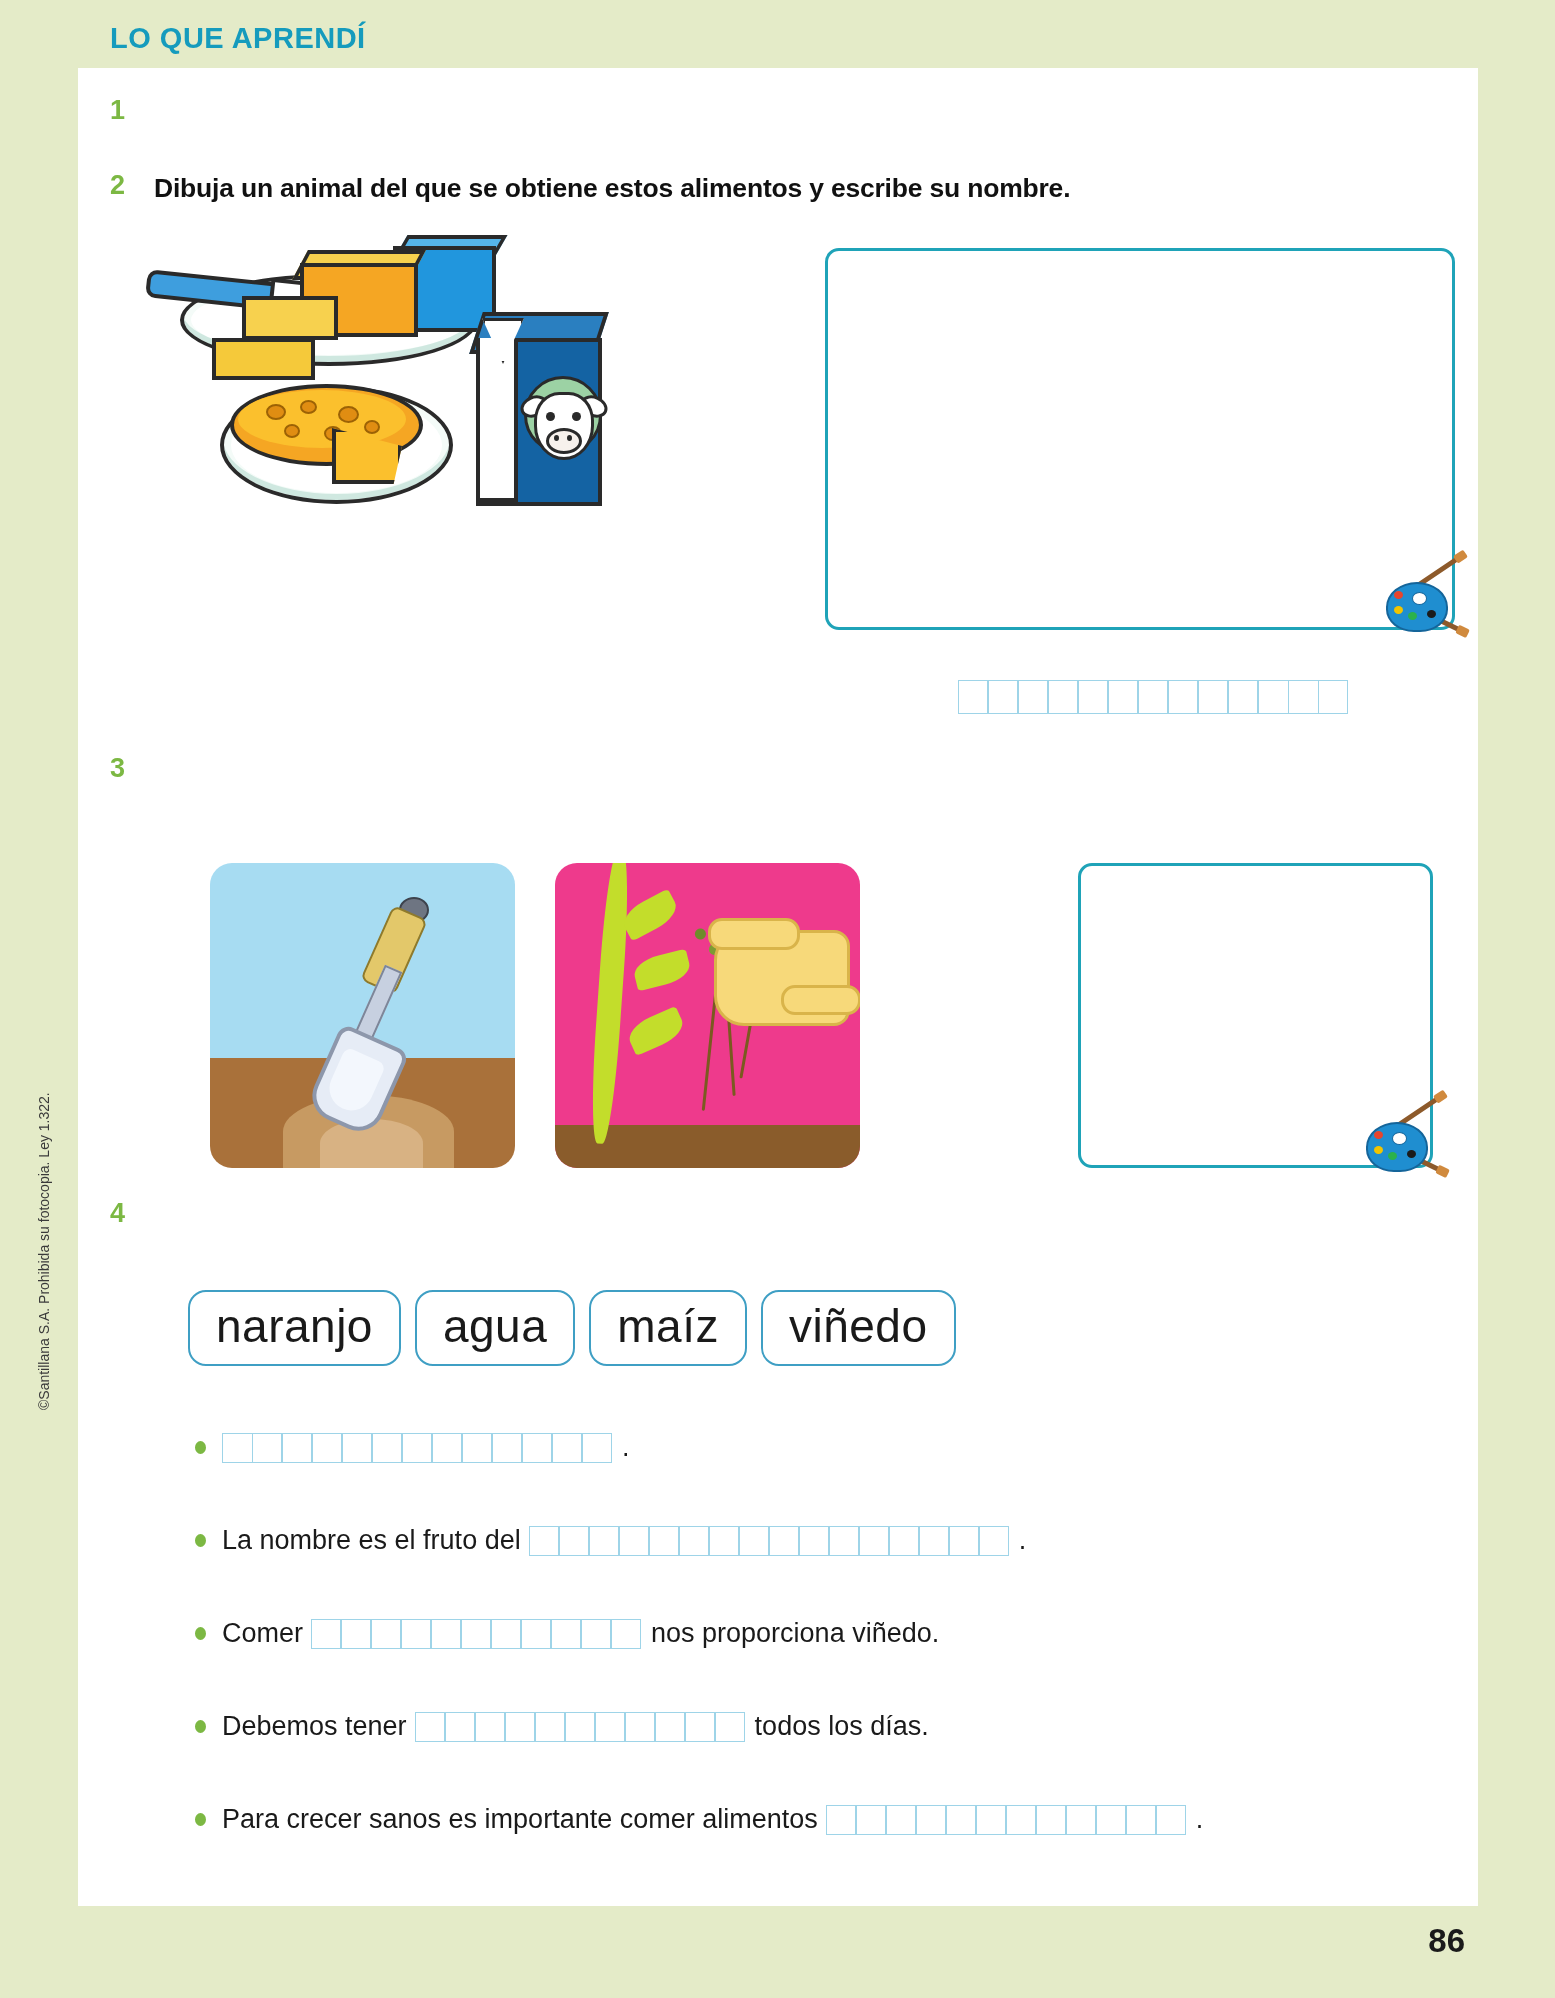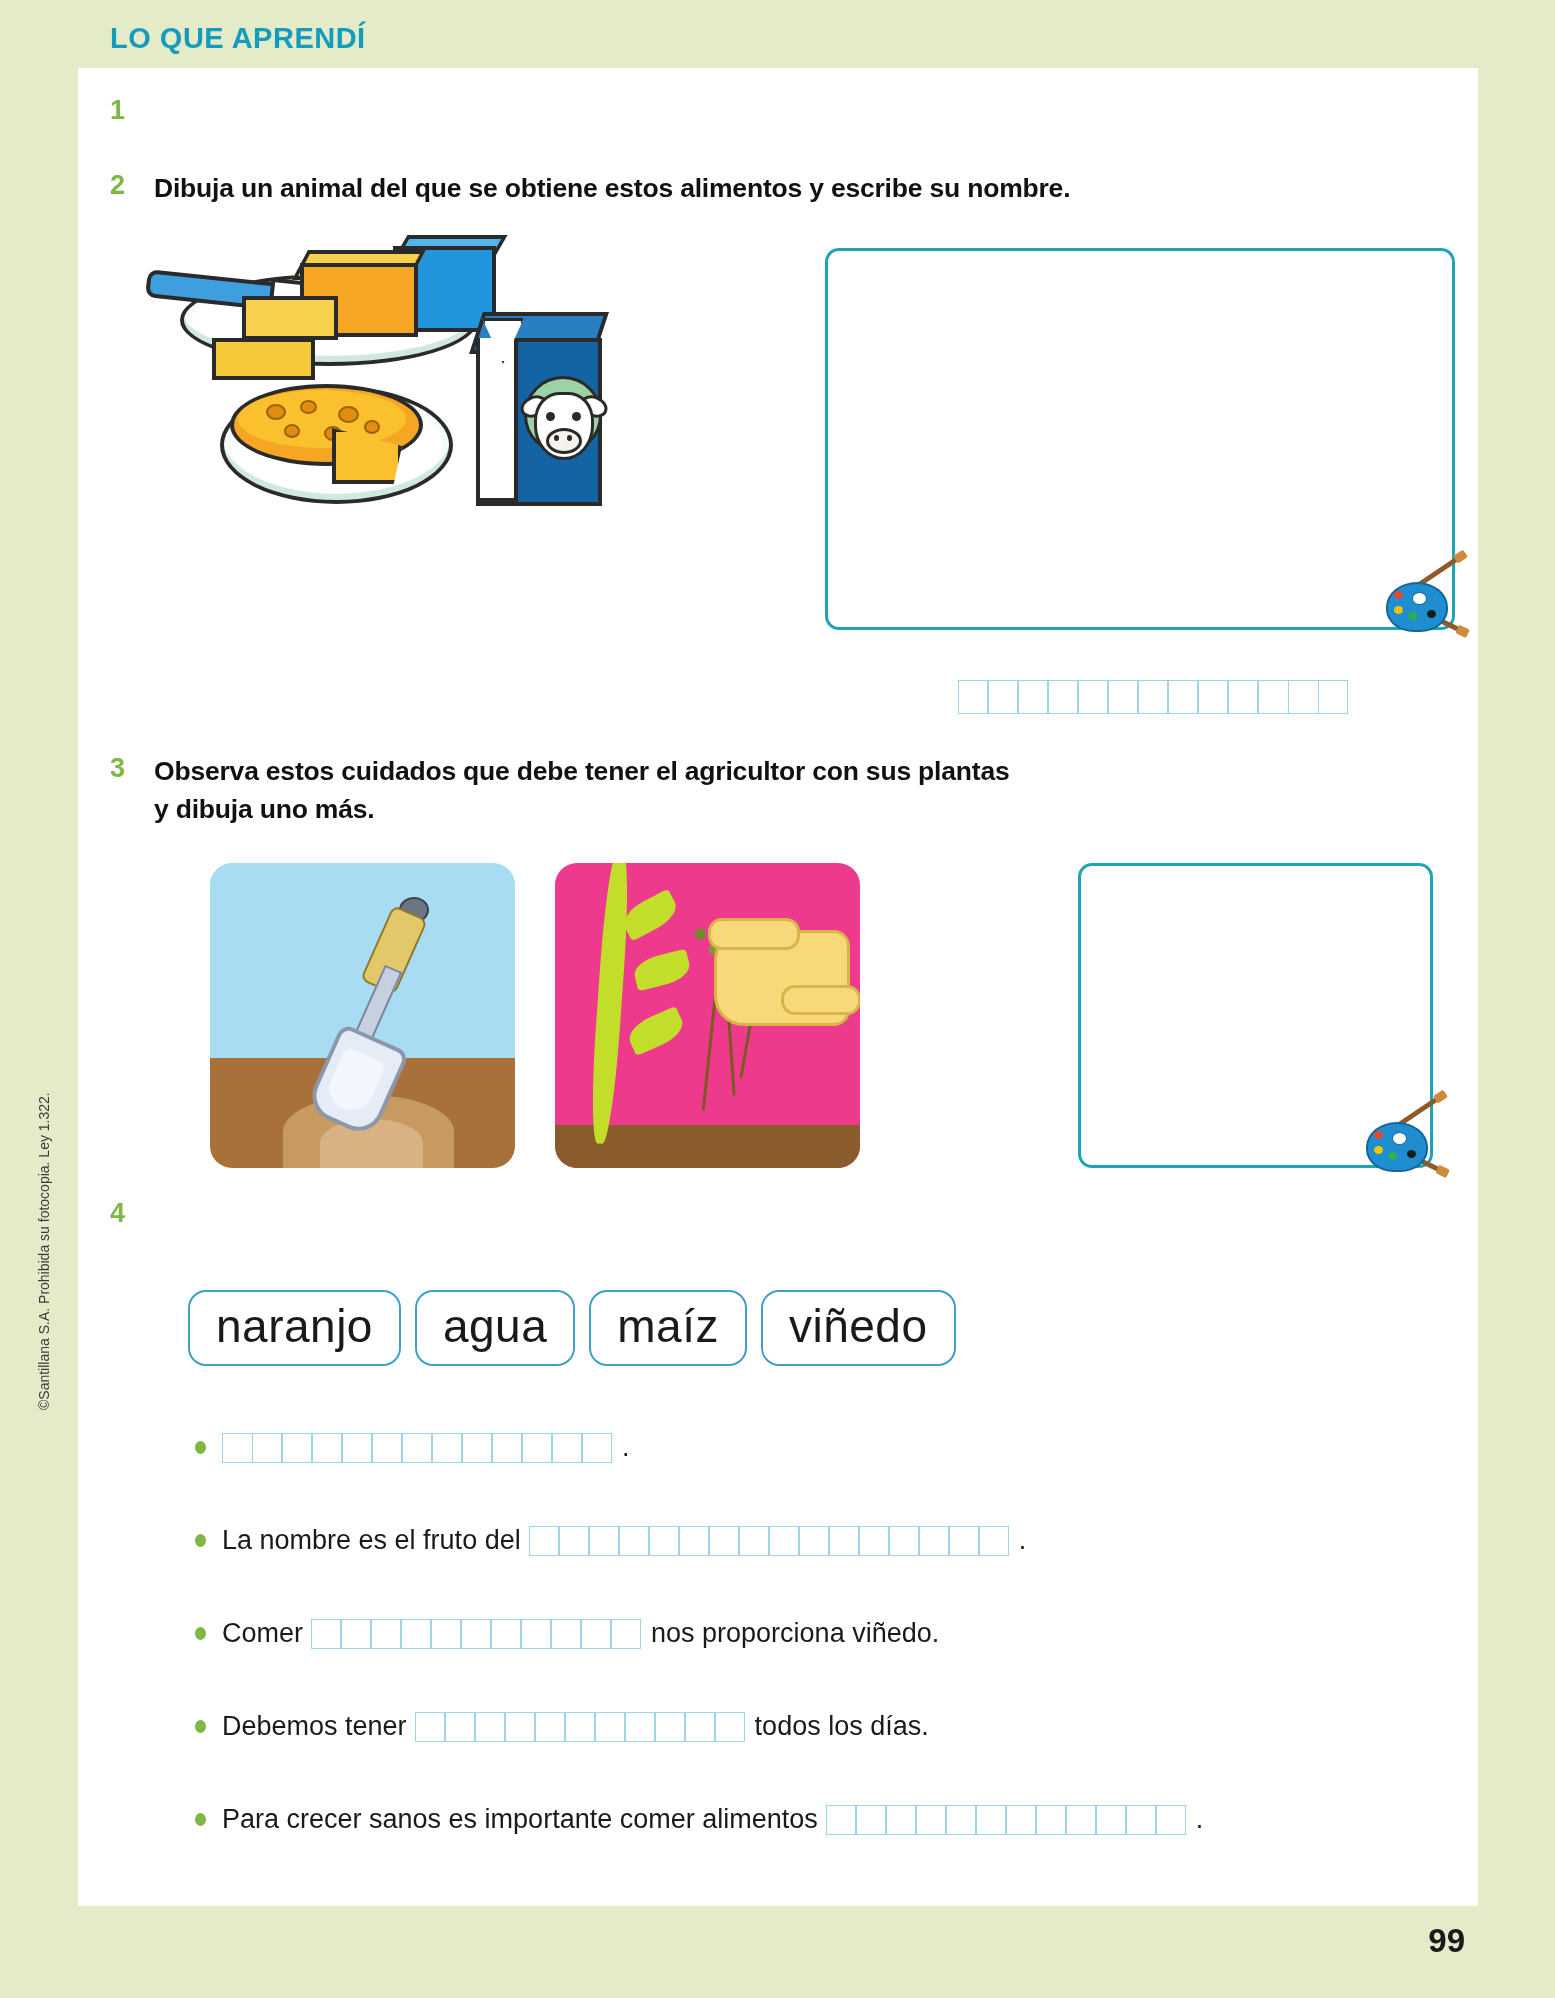--- a/index.html
+++ b/index.html
@@ -354,24 +354,20 @@
     <div class="blob b3"></div>
     <div class="blob b4"></div>
   </div>
 
   <div style="position:absolute;left:958px;top:680px;">
     <span class="comb tall" id="name-comb" style="width: 390px;"></span>
   </div>
 
   <div class="task" style="left:110px;top:753px;width:1250px;">
     <div class="num">3</div>
-    <div class="txt">
-      <div>Observa estos cuidados que debe tener el agricultor con sus plantas</div>
-      <div>y dibuja uno más.</div>
-    </div>
   </div>
 
   <div class="panel shovel-panel">
     <div class="sky"></div>
     <div class="soil"></div>
     <div class="mound"></div>
     <div class="mound2"></div>
     <div class="sh-cap"></div>
     <div class="sh-handle"></div>
     <div class="sh-shaft"></div>
@@ -445,15 +441,15 @@
       <div class="sentence" style="left: 195px; top: 1804px;">
         <span class="dot"></span>
         <span class="seg">Para crecer sanos es importante comer alimentos</span>
         <span class="comb" style="width: 360px;"></span>
         <span class="seg after">.</span>
       </div>
     </div>
 
   <div class="copyright">©Santillana S.A. Prohibida su fotocopia. Ley 1.322.</div>
 
-  <div class="pagenum">99</div>
+  <div class="pagenum">86</div>
 
 </div>
 
 </body></html>

